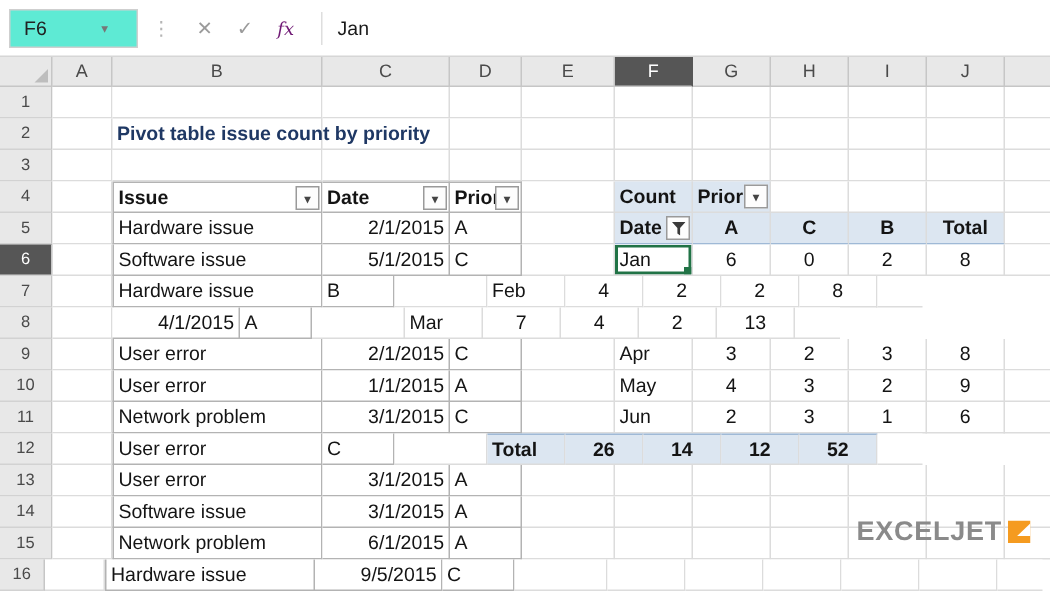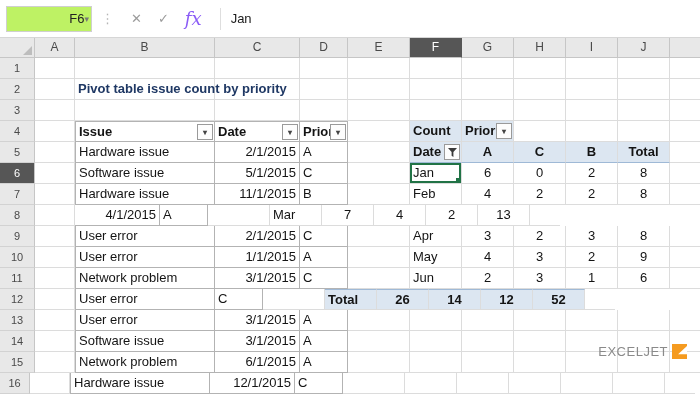--- a/index.html
+++ b/index.html
@@ -1,26 +1,26 @@
 <!DOCTYPE html>
 <html><head>
 <meta charset="utf-8">
 <style>
   * { box-sizing: border-box; }
   body { margin:0; background:#fff; font-family:"Liberation Sans", sans-serif; }
   .app { position:relative; width:700px; height:400px; background:#fff; overflow:hidden; }
 
   
   .formula-bar { height:38px; border-bottom:1px solid #d6d6d6; display:flex; align-items:center; background:#fff; }
-  .name-box { width:86px; height:26px; margin-left:6px; border:1px solid #cfcfcf; display:flex; align-items:center; padding:0 2px 0 9px; font-size:13px; color:#222; background:#bef264;text-align:right; }
+  .name-box { width:86px; height:26px; margin-left:6px; border:1px solid #cfcfcf; display:flex; align-items:center; padding:0 19px 0 9px; font-size:13px; color:#222; background:#5eead4; }
   .nb-text { flex:1; }
   .nb-caret { font-size:9px; color:#777; }
   .fb-dots { color:#b5b5b5; font-size:13px; margin:0 9px; }
   .fb-ico { color:#9b9b9b; font-size:13px; margin:0 8px; cursor:default; }
-  .fb-fx { font-style:italic; font-family:"DejaVu Serif", serif; color:#8b5cf6; font-size:18px; }
+  .fb-fx { font-style:italic; font-family:"DejaVu Serif", serif; color:#701a75; font-size:12px; }
   .fb-div { width:1px; height:22px; background:#dedede; margin:0 10px; }
   .fb-input { font-size:13px; color:#1a1a1a; }
 
   
   .col-headers { display:flex; height:20px; background:#E8E8E8; }
   .corner { position:relative; background:#E8E8E8; border-right:1px solid #c6c6c6; border-bottom:1px solid #c6c6c6; }
   .corner::after { content:''; position:absolute; right:2px; bottom:2px; border-left:9px solid transparent; border-bottom:9px solid #bdbdbd; }
   .chcell { border-right:1px solid #c6c6c6; border-bottom:1px solid #c6c6c6; text-align:center; font-size:12px; line-height:19px; color:#4a4a4a; }
   .chsel { background:#565656; color:#fff; border-right-color:#565656; }
 
@@ -40,21 +40,21 @@
   .totline { border-top:1px solid #9fb9d6; }
   .titlecell { overflow:visible; z-index:4; background:transparent; }
   .titlecell .ct { font-weight:700; color:#1F3864; white-space:nowrap; }
   .hasbtn { padding-right:18px; }
   .fbtn { position:absolute; right:1px; top:2px; width:16px; height:16px; background:#fdfdfd; border:1px solid #9a9a9a; color:#444; font-size:8px; display:flex; align-items:center; justify-content:center; }
   .sel { box-shadow: inset 0 0 0 2px #217346; z-index:3; }
   .sel::after { content:''; position:absolute; right:0; bottom:0; width:5px; height:5px; background:#217346; }
 
   
   .logo { position:absolute; right:13px; top:344px; display:flex; align-items:center; gap:4px; }
-  .logo-text { font-weight:400; font-size:13px; color:#8a8a8a; letter-spacing:0.5px; }
+  .logo-text { font-weight:700; font-size:18px; color:#8a8a8a; letter-spacing:0.5px; }
 </style>
 </head>
 <body>
 
 <div class="app">
   <div class="formula-bar">
     <div class="name-box">
       <span class="nb-text">F6</span>
       <span class="nb-caret">▾</span>
     </div>
@@ -167,21 +167,20 @@
           <div class="cell center" style="width: 52px;"><span class="ct">6</span></div>
           <div class="cell center" style="width: 52px;"><span class="ct">0</span></div>
           <div class="cell center" style="width: 52px;"><span class="ct">2</span></div>
           <div class="cell center" style="width: 52px;"><span class="ct">8</span></div>
           <div class="cell" style="width: 30px; border-right: none;"></div>
         </div>
         <div class="grow">
           <div class="rh" style="width: 35px;">7</div>
           <div class="cell" style="width: 40px;"></div>
           <div class="cell tb tbl" style="width: 140px;"><span class="ct">Hardware issue</span></div>
-          <div class="cell tb right" style="width: 85px;"><span class="ct">11/1/2015</span></div>
           <div class="cell tb" style="width: 48px;"><span class="ct">B</span></div>
           <div class="cell" style="width: 62px;"></div>
           <div class="cell" style="width: 52px;"><span class="ct">Feb</span></div>
           <div class="cell center" style="width: 52px;"><span class="ct">4</span></div>
           <div class="cell center" style="width: 52px;"><span class="ct">2</span></div>
           <div class="cell center" style="width: 52px;"><span class="ct">2</span></div>
           <div class="cell center" style="width: 52px;"><span class="ct">8</span></div>
           <div class="cell" style="width: 30px; border-right: none;"></div>
         </div>
         <div class="grow">
@@ -291,21 +290,21 @@
           <div class="cell" style="width: 52px;"></div>
           <div class="cell" style="width: 52px;"></div>
           <div class="cell" style="width: 52px;"></div>
           <div class="cell" style="width: 52px;"></div>
           <div class="cell" style="width: 30px; border-right: none;"></div>
         </div>
         <div class="grow">
           <div class="rh" style="width: 30px;">16</div>
           <div class="cell" style="width: 40px;"></div>
           <div class="cell tb tbl" style="width: 140px;"><span class="ct">Hardware issue</span></div>
-          <div class="cell tb right" style="width: 85px;"><span class="ct">12/1/2015</span></div>
+          <div class="cell tb right" style="width: 85px;"><span class="ct">9/5/2015</span></div>
           <div class="cell tb" style="width: 48px;"><span class="ct">C</span></div>
           <div class="cell" style="width: 62px;"></div>
           <div class="cell" style="width: 52px;"></div>
           <div class="cell" style="width: 52px;"></div>
           <div class="cell" style="width: 52px;"></div>
           <div class="cell" style="width: 52px;"></div>
           <div class="cell" style="width: 52px;"></div>
           <div class="cell" style="width: 30px; border-right: none;"></div>
         </div>
       </div>

